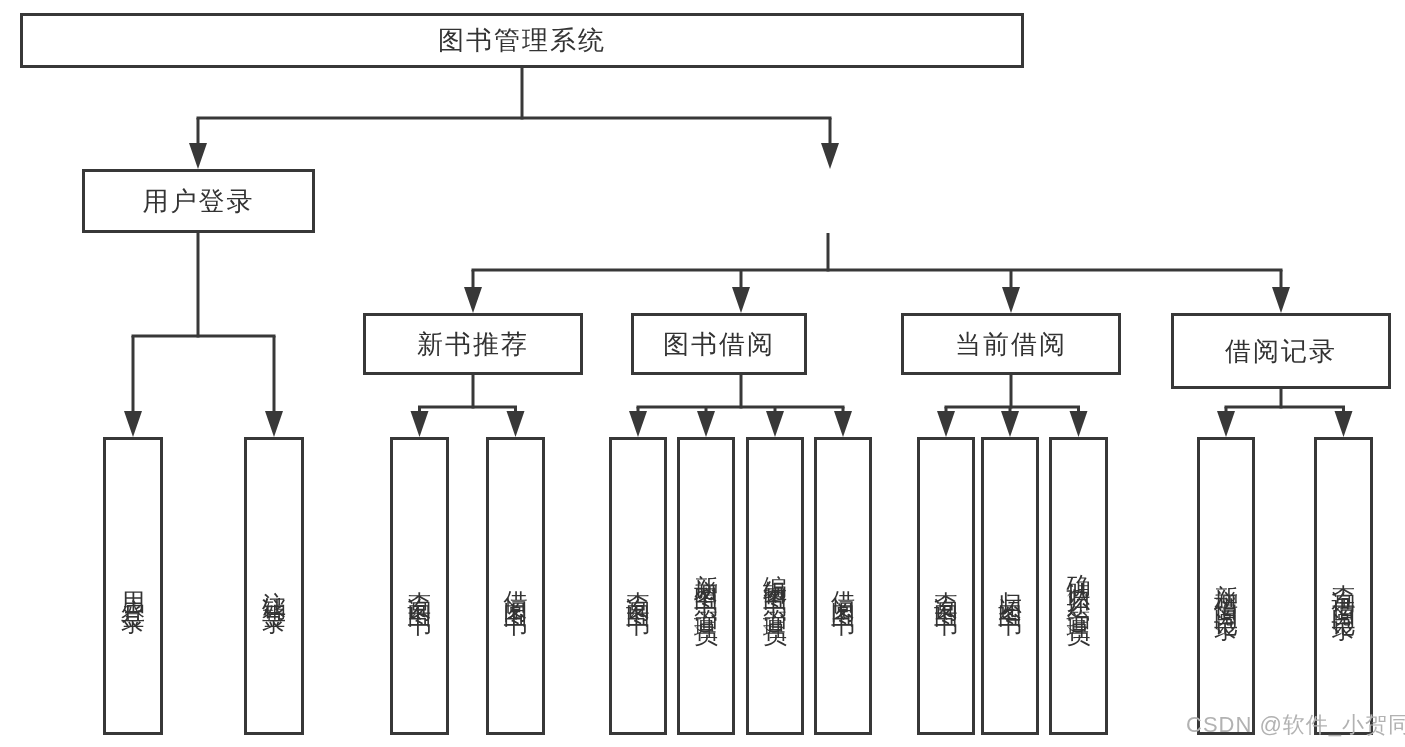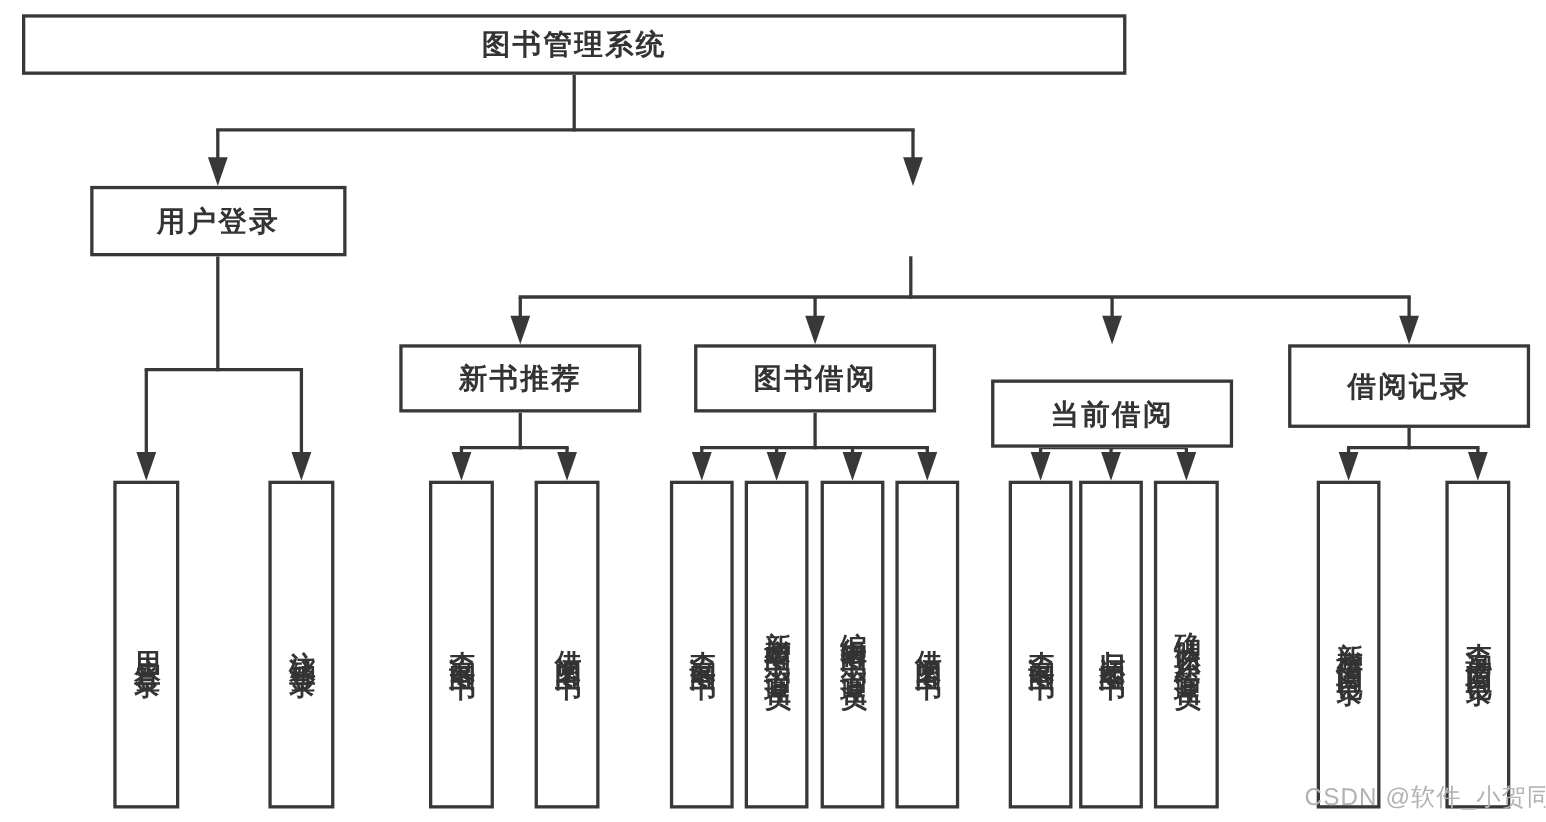--- a/index.html
+++ b/index.html
@@ -18,21 +18,20 @@
   }
   .box {
     position: absolute;
     box-sizing: border-box;
     border: 3px solid #383838;
     background: #ffffff;
     display: flex;
     align-items: center;
     justify-content: center;
     color: #333333;
-    font-weight: bold;
   }
   .h-label {
     font-size: 26px;
     letter-spacing: 2px;
     white-space: nowrap;
   }
   .v-box .v-label {
     writing-mode: vertical-rl;
     text-orientation: mixed;
     font-size: 24px;
@@ -113,24 +112,24 @@
     <span class="h-label">图书管理系统</span>
   </div>
 
   <div class="box" style="left:82px; top:169px; width:233px; height:64px;">
     <span class="h-label">用户登录</span>
   </div>
 
   <div class="box" style="left:363px; top:313px; width:220px; height:62px;">
     <span class="h-label">新书推荐</span>
   </div>
-  <div class="box" style="left:631px; top:313px; width:220px; height:62px;">
+  <div class="box" style="left:631px; top:313px; width:176px; height:62px;">
     <span class="h-label">图书借阅</span>
   </div>
-  <div class="box" style="left:901px; top:313px; width:220px; height:62px;margin-top:32px;">
+  <div class="box" style="left:901px; top:313px; width:220px; height:62px;">
     <span class="h-label">当前借阅</span>
   </div>
   <div class="box" style="left:1171px; top:313px; width:220px; height:76px;">
     <span class="h-label">借阅记录</span>
   </div>
 
   <div class="box v-box" style="left:103px; top:437px; width:60px; height:298px;">
     <span class="v-label">用户登录</span>
   </div>
   <div class="box v-box" style="left:244px; top:437px; width:60px; height:298px;">

